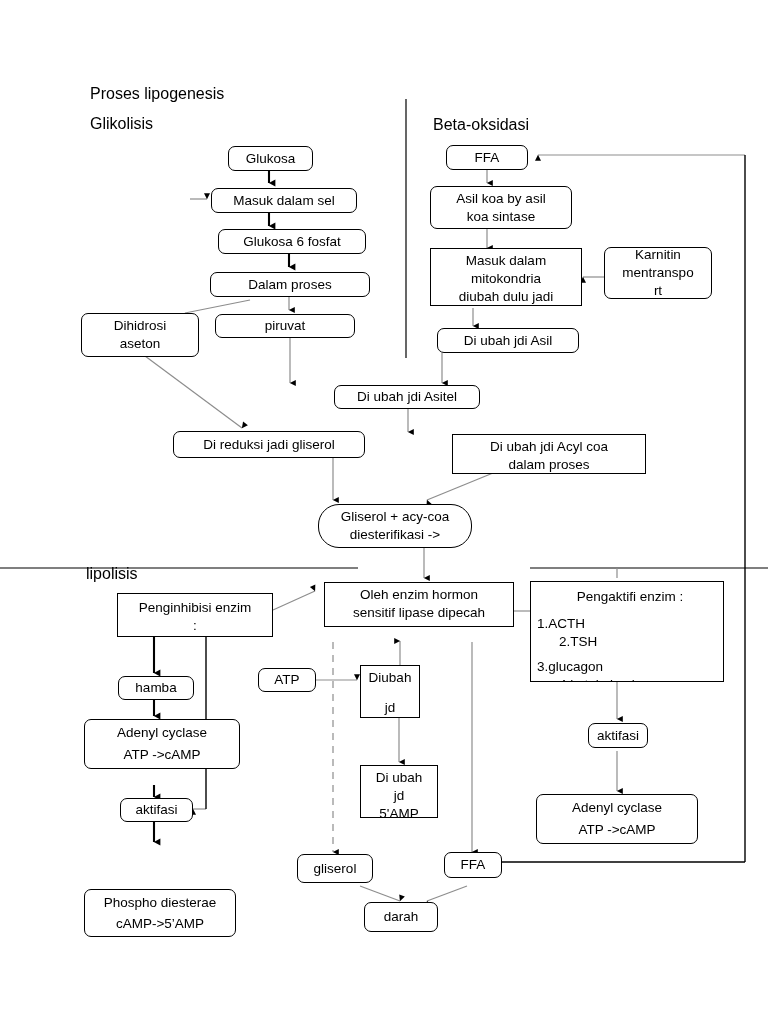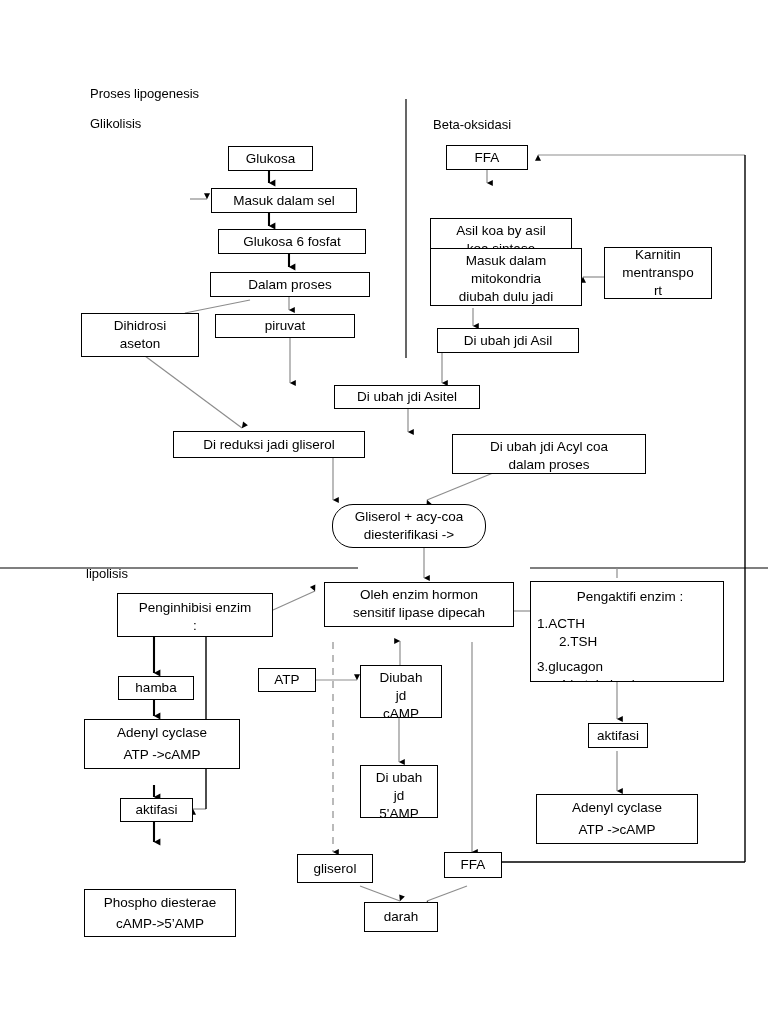--- a/index.html
+++ b/index.html
@@ -11,21 +11,21 @@
     position: relative;
     width: 768px;
     height: 1024px;
     background: #ffffff;
     font-family: "Liberation Sans", sans-serif;
     color: #000000;
     overflow: hidden;
   }
   .lbl {
     position: absolute;
-    font-size: 13px;
+    font-size: 16px;
     line-height: 16px;
     white-space: nowrap;
     color: #000;
   }
   .box {
     position: absolute;
     box-sizing: border-box;
     border: 1.3px solid #000;
     background: #ffffff;
     font-size: 13.5px;
@@ -35,20 +35,21 @@
     overflow: hidden;
     display: flex;
     flex-direction: column;
     align-items: center;
     justify-content: flex-start;
     padding-top: 3px;
   }
   .box.mid {
     justify-content: center;
     padding-top: 0;
+    border-radius: 7px;
   }
   .box::after {
     content: "";
     position: absolute;
     left: 2px;
     right: -2px;
     bottom: -2px;
     height: 2px;
     background: #9a9a9a;
   }
@@ -172,21 +173,21 @@
   </div>
 
   <div class="box mid" style="left:215px; top:314px; width:140px; height:24px;text-align:center;">
     <span class="ln">piruvat</span>
   </div>
 
   <div class="box mid" style="left:446px; top:145px; width:82px; height:25px;">
     <span class="ln">FFA</span>
   </div>
 
-  <div class="box mid" style="left:430px; top:186px; width:142px; height:43px;margin-top:32px;">
+  <div class="box mid" style="left:430px; top:186px; width:142px; height:43px;">
     <span class="ln">Asil koa by asil</span>
     <span class="ln">koa sintase</span>
   </div>
 
   <div class="box" style="left:430px; top:248px; width:152px; height:58px;">
     <span class="ln">Masuk dalam</span>
     <span class="ln">mitokondria</span>
     <span class="ln">diubah dulu jadi</span>
 
   </div>
@@ -208,21 +209,21 @@
   <div class="box mid" style="left:173px; top:431px; width:192px; height:27px;">
     <span class="ln">Di reduksi jadi gliserol</span>
   </div>
 
   <div class="box" style="left:452px; top:434px; width:194px; height:40px;">
     <span class="ln">Di ubah jdi Acyl coa</span>
     <span class="ln">dalam proses</span>
 
   </div>
 
-  <div class="box" style="left:332px; top:504px; width:154px; height:44px;border-radius:21px;">
+  <div class="box" style="left:318px; top:504px; width:154px; height:44px;border-radius:21px;">
     <span class="ln">Gliserol + acy-coa</span>
     <span class="ln">diesterifikasi -&gt;</span>
     <span class="ln">Triglicerida</span>
   </div>
 
   <div class="box" style="left:117px; top:593px; width:156px; height:44px; padding-top:5px;">
     <span class="ln">Penginhibisi enzim</span>
     <span class="ln">:</span>
   </div>
 
@@ -241,21 +242,21 @@
   </div>
 
   <div class="box mid" style="left:118px; top:676px; width:76px; height:24px;">
     <span class="ln">hamba</span>
   </div>
 
   <div class="box mid" style="left:258px; top:668px; width:58px; height:24px;">
     <span class="ln">ATP</span>
   </div>
 
-  <div class="box" style="left:360px; top:665px; width:82px; height:53px;">
+  <div class="box" style="left:360px; top:665px; width:60px; height:53px;gap:12px;">
     <span class="ln">Diubah</span>
     <span class="ln">jd</span>
     <span class="ln">cAMP</span>
   </div>
 
   <div class="box mid" style="left:84px; top:719px; width:156px; height:50px;">
     <span class="ln">Adenyl cyclase</span>
     <span class="ln" style="margin-top:4px;">ATP -&gt;cAMP</span>
   </div>
 

